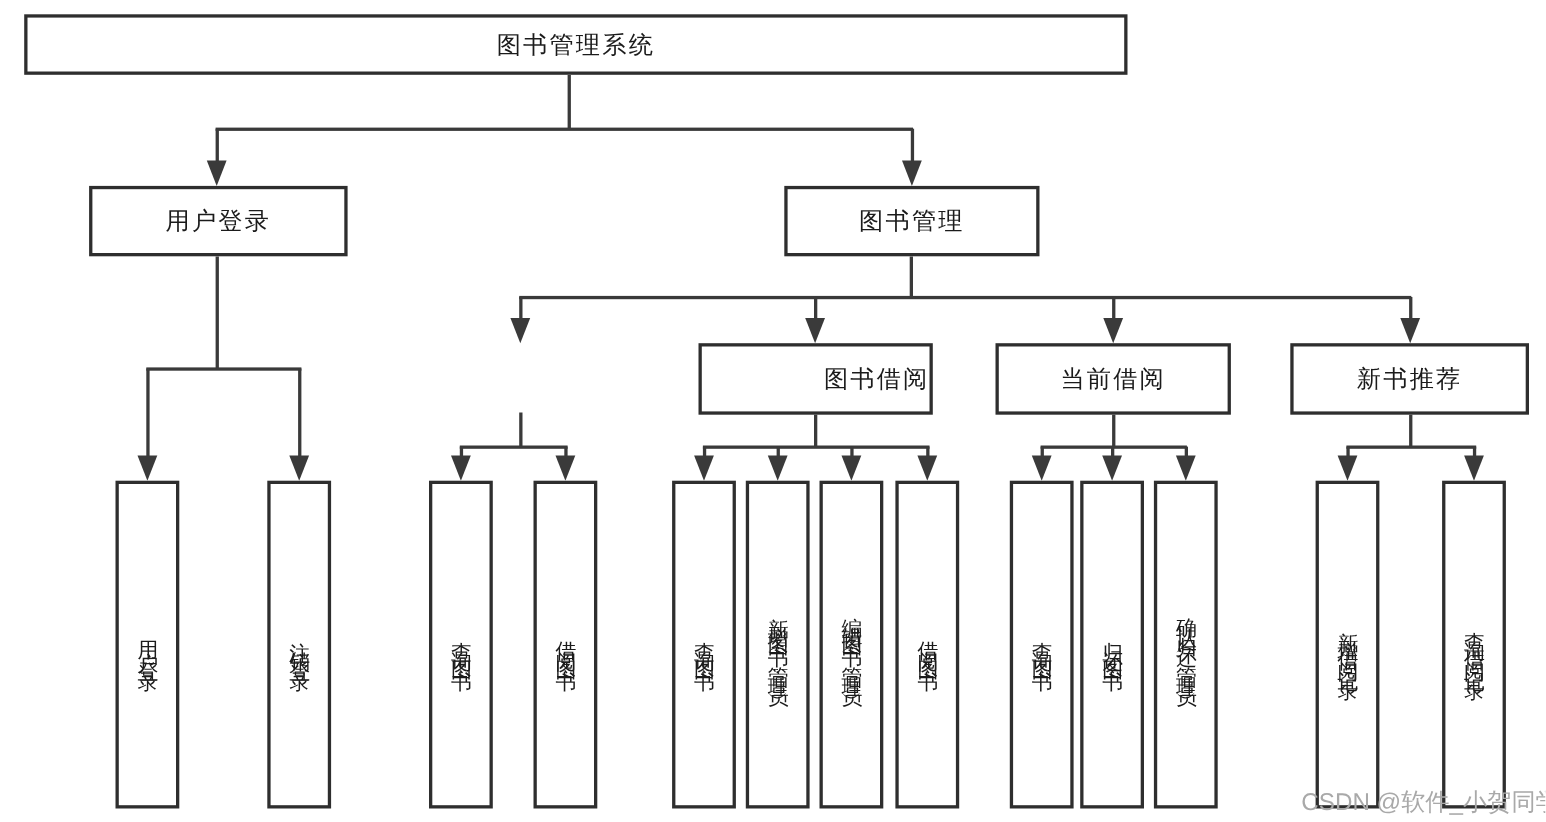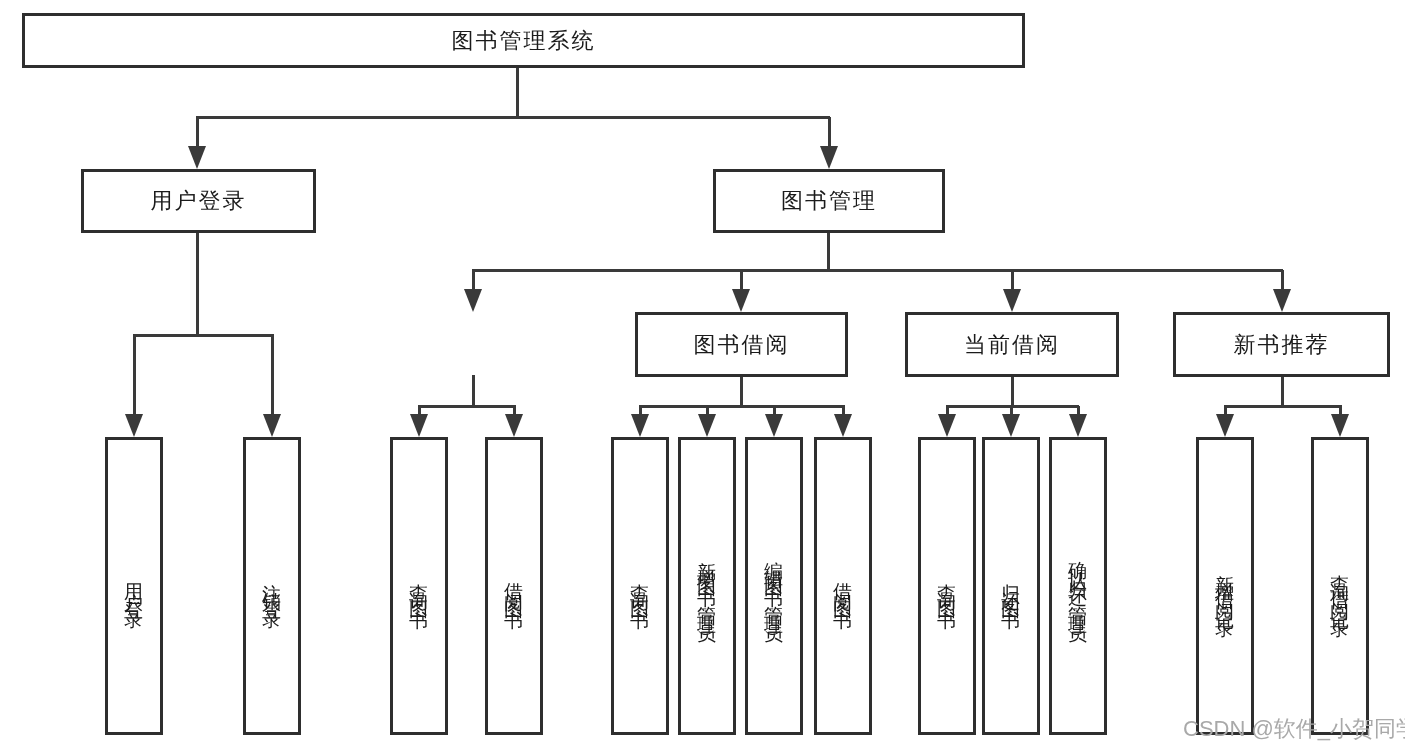--- a/index.html
+++ b/index.html
@@ -29,21 +29,21 @@
     <span class="lbl">图书管理系统</span>
   </div>
 
   <div class="node" style="left:81px;top:169px;width:235px;height:64px;">
     <span class="lbl">用户登录</span>
   </div>
   <div class="node" style="left:713px;top:169px;width:232px;height:64px;">
     <span class="lbl">图书管理</span>
   </div>
 
-  <div class="node" style="left:635px;top:312px;width:213px;height:65px;">
+  <div class="node" style="left:635px;top:312px;width:213px;height:65px;justify-content:flex-end;">
     <span class="lbl">图书借阅</span>
   </div>
   <div class="node" style="left:905px;top:312px;width:214px;height:65px;">
     <span class="lbl">当前借阅</span>
   </div>
   <div class="node" style="left:1173px;top:312px;width:217px;height:65px;">
     <span class="lbl">新书推荐</span>
   </div>
 
   <div class="node leaf" style="left:105px;top:437px;width:58px;height:298px;">

